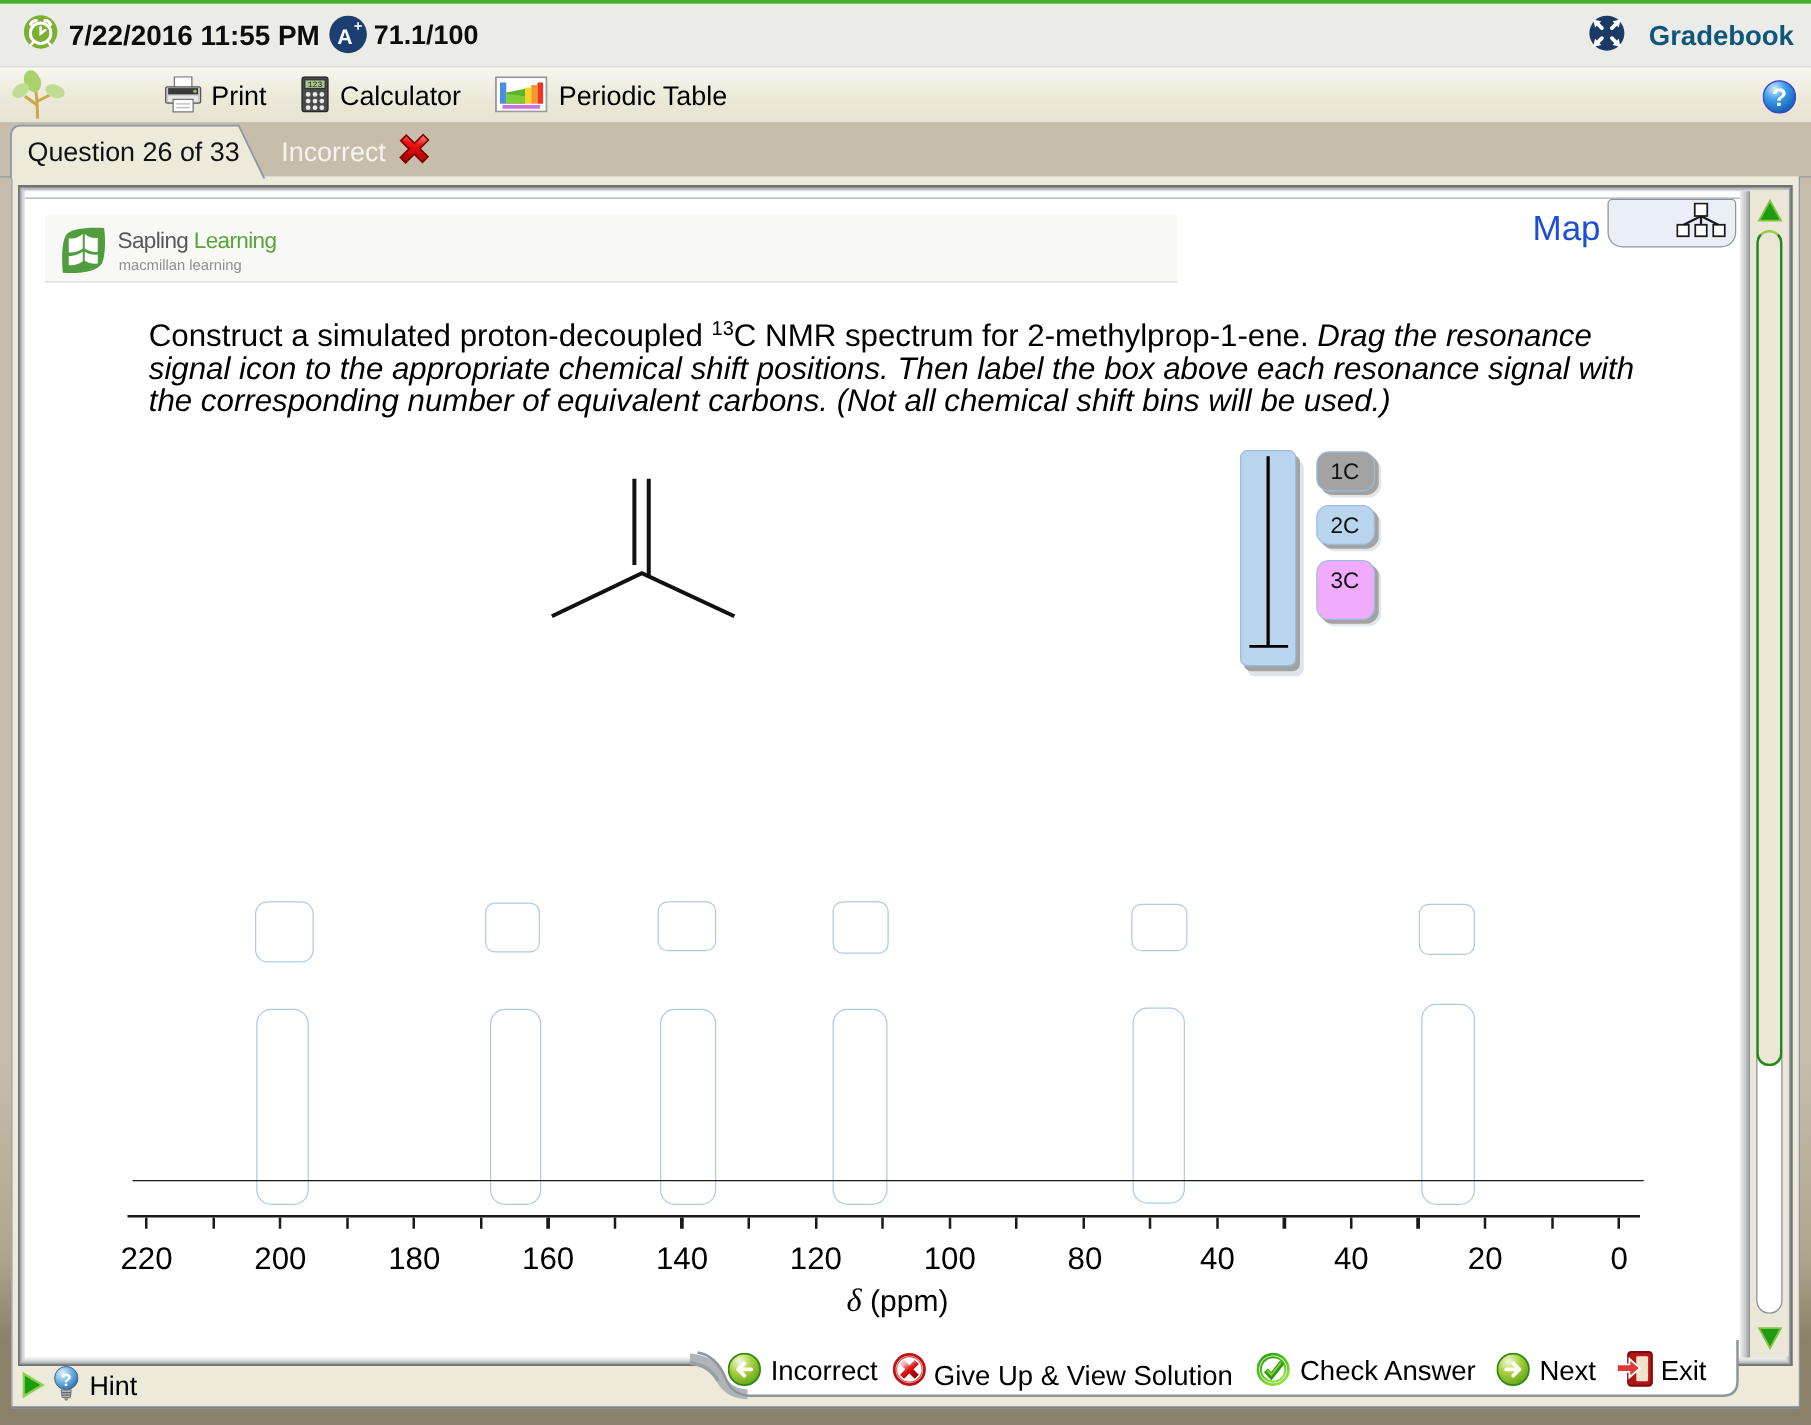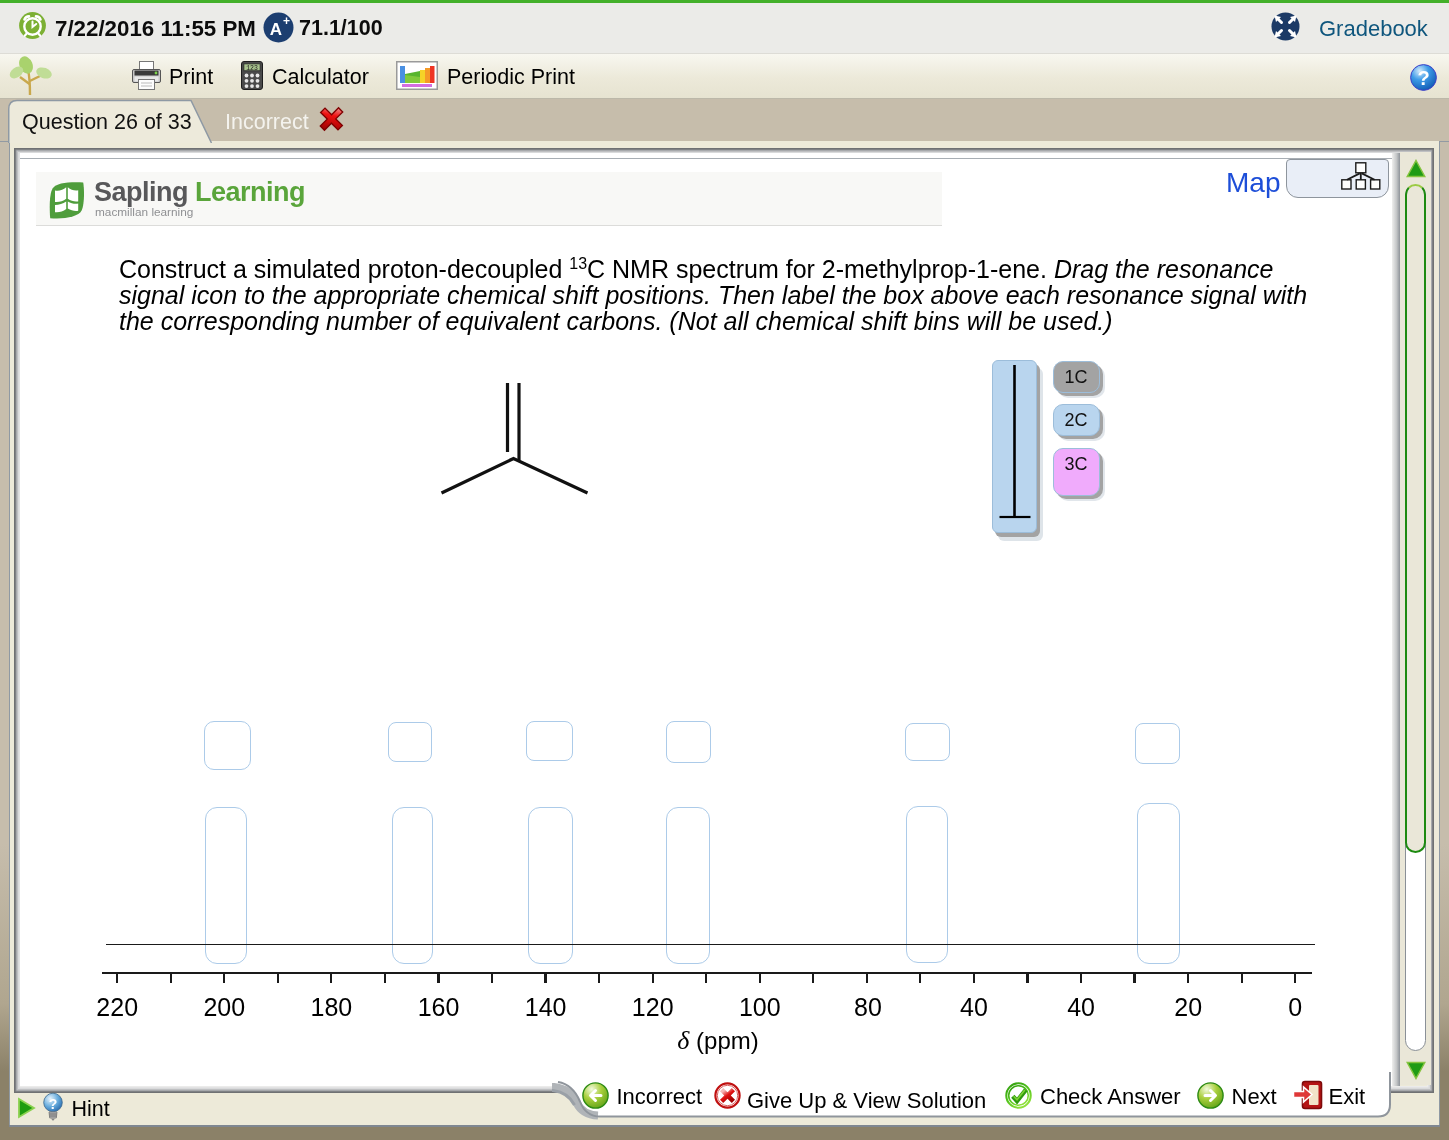--- a/index.html
+++ b/index.html
@@ -32,21 +32,21 @@
 <path d="M10.5 18.5 L6.5 22.5"></path>
       <path d="M18.5 18.5 L22.5 22.5"></path>
 </g>
 <g fill="#fff">
 <path d="M3.5 3.5 L10 5 L5 10 Z"></path>
       <path d="M25.5 3.5 L19 5 L24 10 Z"></path>
 <path d="M3.5 25.5 L10 24 L5 19 Z"></path>
       <path d="M25.5 25.5 L19 24 L24 19 Z"></path>
 </g>
 </svg>
-<div class="abs" style="left:1319px;top:16px;font-size:22px;font-weight:normal;color:#0f567d">Gradebook</div>
+<div class="abs" style="left:1319px;top:16px;font-size:22px;font-weight:bold;color:#0f567d">Gradebook</div>
 <div class="abs" style="left:0;top:53px;width:1449px;height:1px;background:#dddcd6"></div>
 <div class="abs" style="left:0;top:54px;width:1449px;height:45px;background:linear-gradient(180deg,#f8f7f0 0%,#ece9d9 55%,#e6e3d1 100%);border-bottom:1px solid #bcb8a9"></div>
 <svg class="abs" style="left:7px;top:56px" width="46" height="40" viewBox="0 0 46 40">
 <g stroke="#c9a84c" stroke-width="2.4" fill="none">
 <path d="M23 39 C23 30 23 22 21 14"></path>
       <path d="M22.5 28 L13 21"></path>
       <path d="M22.8 25 L33 20"></path>
 </g>
 <ellipse cx="19" cy="9" rx="6.5" ry="9" fill="#a9d26d" transform="rotate(-22 19 9)"></ellipse>
 <ellipse cx="9.5" cy="16.5" rx="7.5" ry="5" fill="#c0dd96" transform="rotate(-35 9.5 16.5)"></ellipse>
@@ -83,21 +83,21 @@
 <svg class="abs" style="left:396px;top:61px" width="42" height="29" viewBox="0 0 42 29">
 <rect x="0.75" y="0.75" width="40.5" height="27.5" fill="#fff" stroke="#9a9a9a" stroke-width="1.5"></rect>
 <rect x="4" y="5" width="5" height="17" fill="#4a90e2"></rect>
 <path d="M9 22 L9 13 L24 10 L24 22 Z" fill="#58b52e"></path>
 <path d="M9 22 L9 14 L24 16 L24 22 Z" fill="#8ccf3f" opacity="0.8"></path>
 <rect x="24" y="9" width="5" height="13" fill="#f5d327"></rect>
 <rect x="29" y="7" width="5" height="15" fill="#f59a27"></rect>
 <rect x="34" y="5" width="4.5" height="17" fill="#ee3524"></rect>
 <rect x="6" y="23" width="30" height="3" fill="#d36ee0"></rect>
 </svg>
-<div class="abs" style="left:447px;top:65px;font-size:21.5px;color:#000">Periodic Print</div>
+<div class="abs" style="left:447px;top:65px;font-size:21.5px;color:#000">Periodic Table</div>
 <svg class="abs" style="left:1410px;top:64px" width="27" height="27" viewBox="0 0 27 27">
 <defs>
       <radialGradient id="hg" cx="35%" cy="25%" r="85%">
 <stop offset="0%" stop-color="#d6ecfb"></stop>
         <stop offset="40%" stop-color="#3e9ce8"></stop>
         <stop offset="100%" stop-color="#0b52ad"></stop>
 </radialGradient>
     </defs>
 <circle cx="13.5" cy="13.5" r="12.9" fill="url(#hg)" stroke="#4040c8" stroke-width="1"></circle>
 <text x="13.5" y="21" font-size="20" font-weight="bold" fill="#fff" text-anchor="middle" font-family="Liberation Sans">?</text>
@@ -128,21 +128,21 @@
 <div class="abs" style="left:20px;top:153px;width:1371.5px;height:932.5px;background:#fff"></div>
 <div class="abs" style="left:20px;top:157.5px;width:1371.5px;height:1px;background:#a8aeb4"></div>
 <div class="abs" style="left:36px;top:171.5px;width:906px;height:54px;background:#f8f8f6;border-bottom:1px solid #dcdcda"></div>
 <svg class="abs" style="left:45px;top:178px" width="40" height="41" viewBox="0 0 40 41">
 <path d="M5.2 40.2 C4.4 31 4.2 15.5 7.8 10.2 C11.2 5.2 22 3.8 38.2 4.4 C39.4 11 39.6 26 36.6 32.6 C33.6 39 19 41.3 5.2 40.2 Z" fill="#4f9d3c"></path>
 <path d="M10 12.5 C14 13.4 18 12 21.2 9.2 L21.2 20.8 C18 23.2 14 24.4 10 24 Z" fill="#fff"></path>
 <path d="M22.8 9.2 C26 11.8 29.8 13 33.2 12.2 L33.2 23.4 C29.8 24 26 23 22.8 20.8 Z" fill="#fff"></path>
 <path d="M10 27 C14 26.8 18 25.6 21.2 23.4 L21.2 31 C18 33.6 14 34.6 10 34.2 Z" fill="#fff"></path>
 <path d="M22.8 23.4 C26 25.4 29.8 26.2 33.2 25.6 L33.2 32.8 C29.8 33.4 26 32.6 22.8 30.6 Z" fill="#fff"></path>
 </svg>
-<div class="abs" style="left:94px;top:178.5px;font-size:27px;line-height:27px;font-weight:bold;color:#58585a;letter-spacing:-0.5px">Sapling <span style="color:#5aa53b">Learning</span></div>
+<div class="abs" style="left:94px;top:178.5px;font-size:18px;line-height:27px;font-weight:normal;color:#58585a;letter-spacing:-0.5px">Sapling <span style="color:#5aa53b">Learning</span></div>
 <div class="abs" style="left:95px;top:204.5px;font-size:11.8px;color:#8f9093">macmillan learning</div>
 <div class="abs" style="left:1286px;top:159px;width:103px;height:39px;background:#e9eef7;border:1.5px solid #8e959d;border-radius:4px 4px 12px 12px"></div>
 <div class="abs" style="left:1226px;top:167px;font-size:28px;color:#1d4ed8">Map</div>
 <svg class="abs" style="left:1341px;top:161.5px" width="40" height="30" viewBox="0 0 40 30">
 <g fill="#fdfdfd" stroke="#1a1a1a" stroke-width="1.4">
 <rect x="14.8" y="0.8" width="10" height="10"></rect>
 <rect x="0.8" y="17.8" width="9.2" height="9.2"></rect>
 <rect x="15.2" y="17.8" width="9.2" height="9.2"></rect>
 <rect x="29.6" y="17.8" width="9.2" height="9.2"></rect>
 </g>

